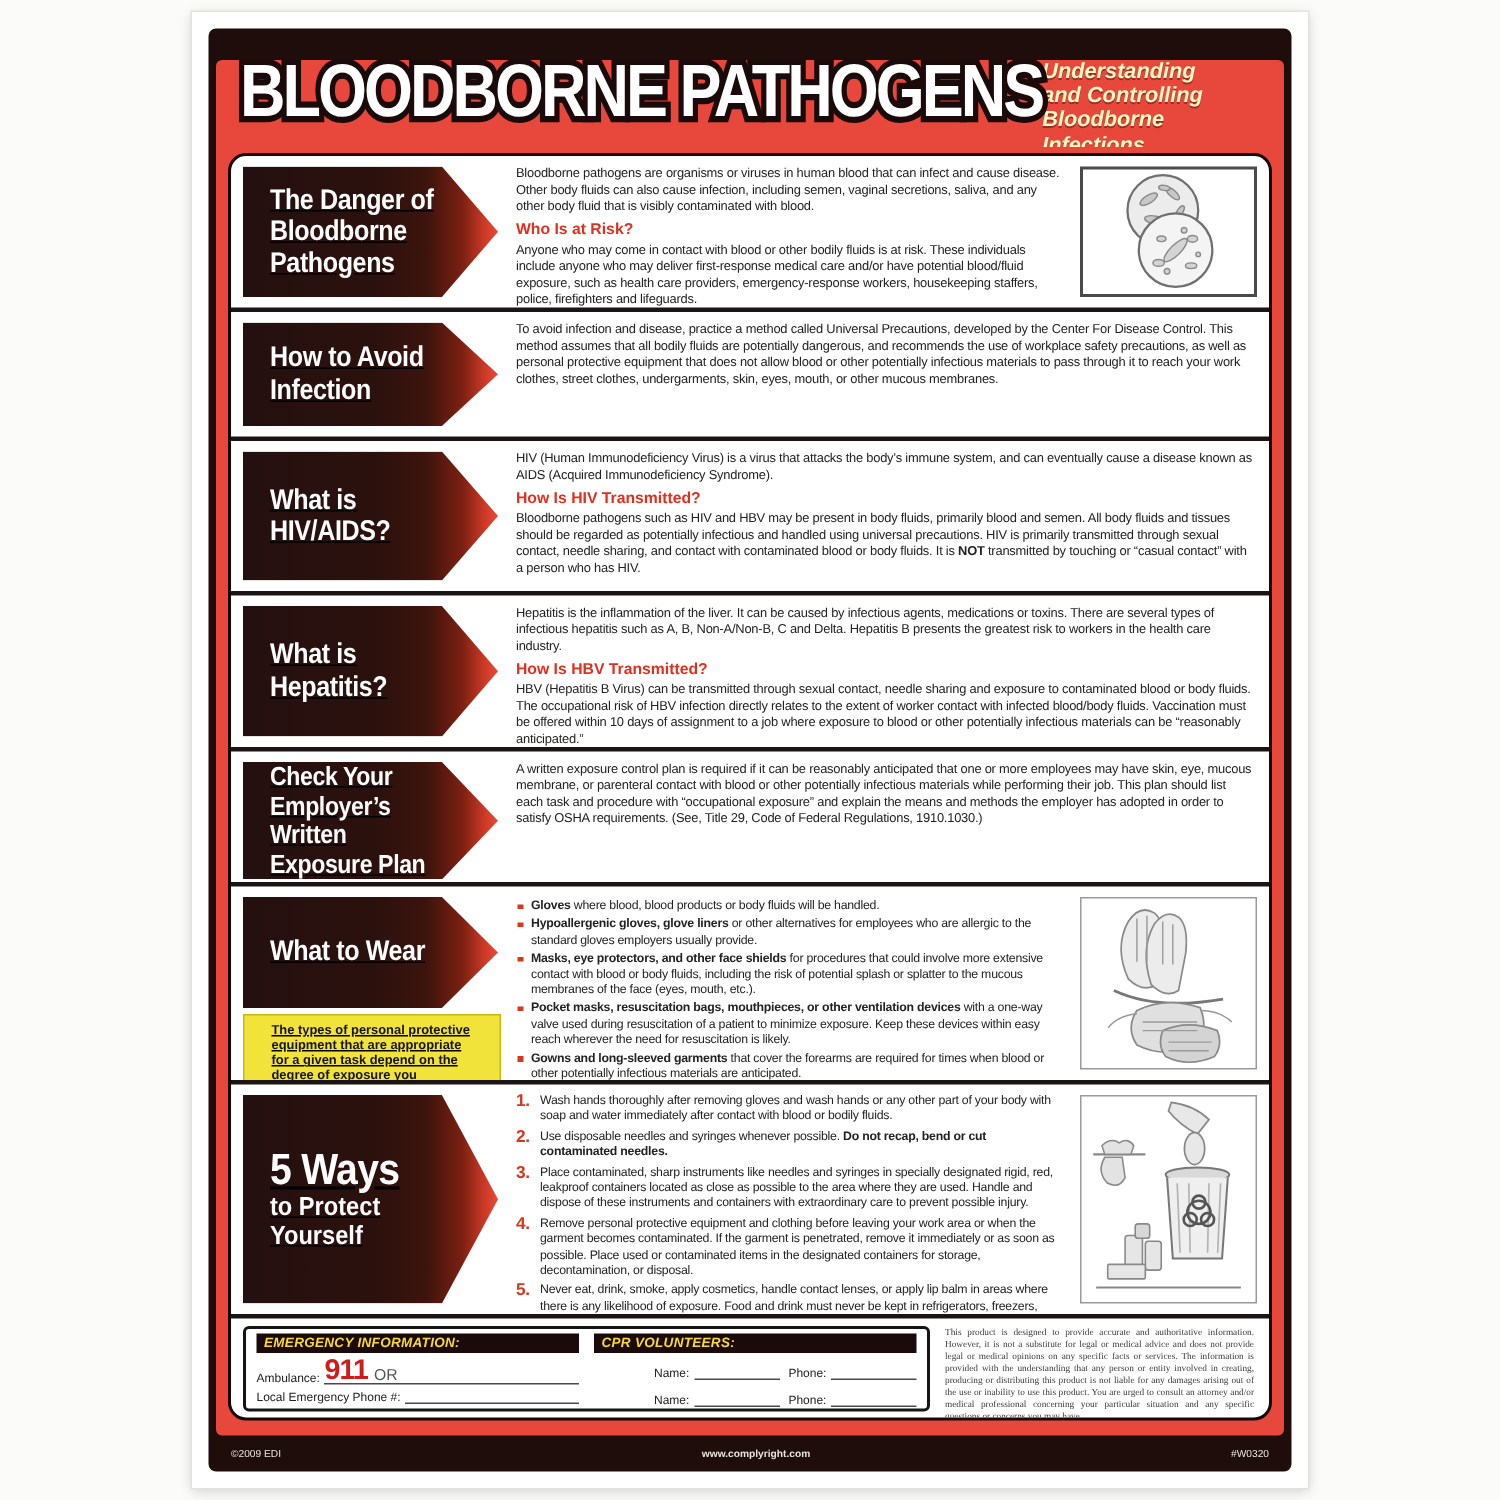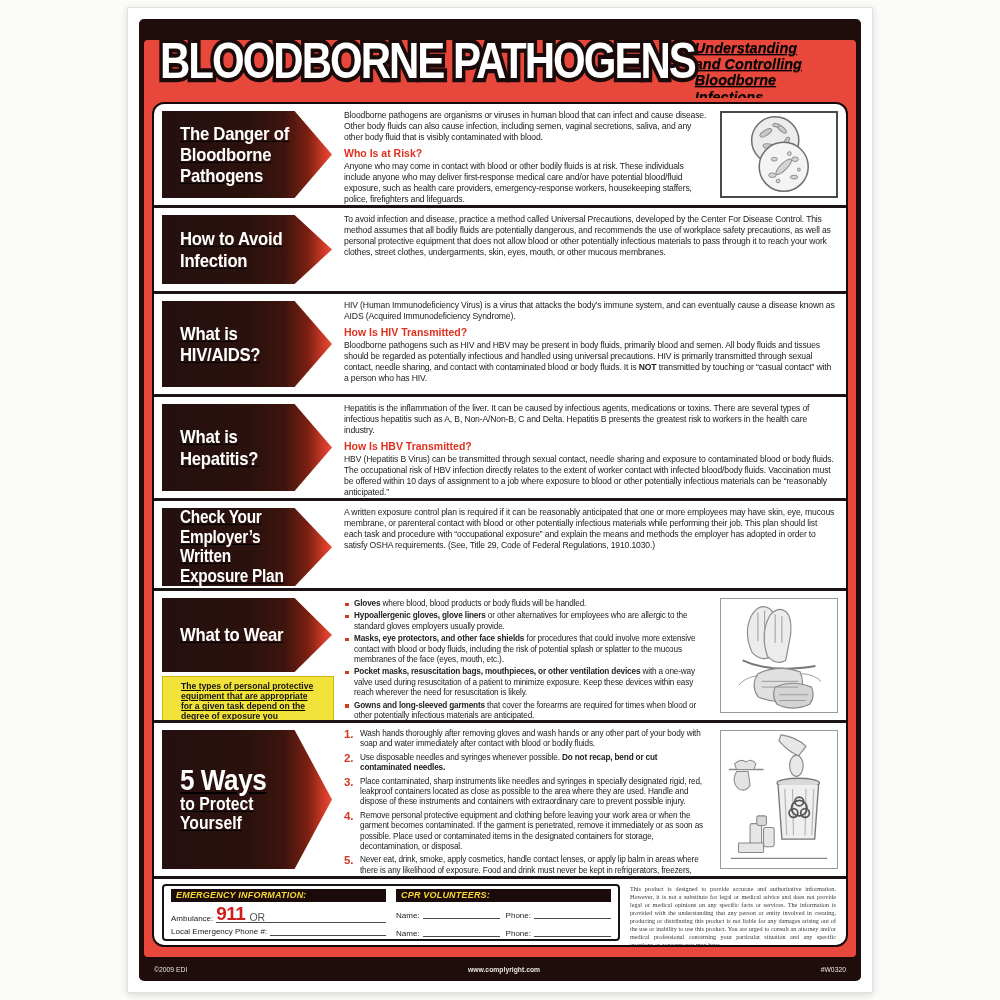--- a/index.html
+++ b/index.html
@@ -8,22 +8,22 @@
   .poster{position:absolute;left:128px;top:8px;width:744px;height:984px;background:#fff;
     box-shadow:0 0 0 1px #e3e2e0,0 2px 8px rgba(0,0,0,.18);}
   .frame{position:absolute;inset:11px;background:#1f0d0c;border-radius:5px;}
   
   .header-band{position:absolute;top:21px;left:5px;right:5px;height:69px;background:#e8483b;
     border-radius:4px;display:flex;align-items:flex-start;overflow:hidden;}
   .title-wrap{position:relative;margin-left:16px;white-space:nowrap;line-height:1;
     font-weight:bold;font-size:42px;letter-spacing:-2px;transform:scaleY(1.18);transform-origin:left center;}
   .title-stroke{position:absolute;left:0;top:0;color:#1a0a0a;-webkit-text-stroke:7px #1a0a0a;}
   .title-fill{position:relative;color:#fff;}
-  .subtitle{margin-left:auto;margin-right:14px;color:#000000;font-style:italic;font-weight:bold;
-    font-size:14.5px;line-height:1.12;white-space:pre-line;text-shadow:0 1px 0 rgba(0,0,0,.35);text-decoration:underline;}
+  .subtitle{margin-left:auto;margin-right:14px;color:#fef9c3;font-style:italic;font-weight:bold;
+    font-size:14.5px;line-height:1.12;white-space:pre-line;text-shadow:0 1px 0 rgba(0,0,0,.35);}
   
   .content-frame{position:absolute;top:79px;left:5px;right:5px;bottom:24px;background:#e8483b;border-radius:4px;}
   .content{position:absolute;top:4px;left:8px;right:8px;bottom:10px;background:#fff;border-radius:12px;
     border:2px solid #160808;display:flex;flex-direction:column;overflow:hidden;}
   .section{display:flex;border-bottom:3px solid #1c1414;overflow:hidden;flex:none;}
   .section:last-child{border-bottom:none;}
   .arrow-col{width:178px;flex:none;padding:7px 0 7px 8px;display:flex;flex-direction:column;text-decoration:underline;}
   .arrow{flex:1;background:linear-gradient(90deg,#241010 0%,#2b110d 52%,#3d140d 72%,#7c2012 86%,#cf3a27 95%,#ea4a38 100%);
     clip-path:polygon(0 0,78% 0,100% 50%,78% 100%,0 100%);
     display:flex;flex-direction:column;justify-content:center;padding:0 10px 0 18px;}
@@ -56,21 +56,21 @@
   .em-box{width:458px;flex:none;border:2px solid #151515;border-radius:4px;display:flex;
     padding:3px 7px 4px;gap:10px;background:#fff;}
   .em-col{flex:1;display:flex;flex-direction:column;}
   .em-header{background:#1a0a0a;color:#f8d832;font-weight:bold;font-style:italic;font-size:9px;
     letter-spacing:.2px;padding:1px 5px 2px;}
   .em-row{display:flex;align-items:flex-end;font-size:8px;color:#222;margin-top:4px;}
   .em-row .lbl{flex:none;margin-right:3px;}
   .line{flex:1;border-bottom:1.3px solid #4a4a4a;min-height:8px;display:flex;align-items:flex-end;}
   .v911{color:#ce1c1c;font-weight:bold;font-size:19px;line-height:.85;letter-spacing:-.5px;}
   .or{font-size:10.5px;color:#555;margin-left:4px;line-height:1;}
-  .cpr-row{display:flex;align-items:flex-start;font-size:8px;color:#222;margin-top:9px;}
+  .cpr-row{display:flex;align-items:center;font-size:8px;color:#222;margin-top:9px;margin-left:40px;}
   .cpr-row .lbl{flex:none;margin-right:3px;}
   .cpr-row .line.first{margin-right:6px;}
   .disc-col{flex:1;padding:1px 2px 0 10px;display:flex;flex-direction:column;min-width:0;}
   .disc-p{font-family:"Liberation Serif",serif;font-size:6.2px;line-height:1.28;color:#3a3a3a;
     text-align:justify;margin:0 0 3px;}
   
   .bottom-strip{position:absolute;left:5px;right:5px;bottom:3px;height:18px;display:flex;
     align-items:center;color:#e9e5e1;font-size:6.8px;padding:0 10px;}
   .bottom-strip .mid{flex:1;text-align:center;font-weight:bold;}
 </style>

